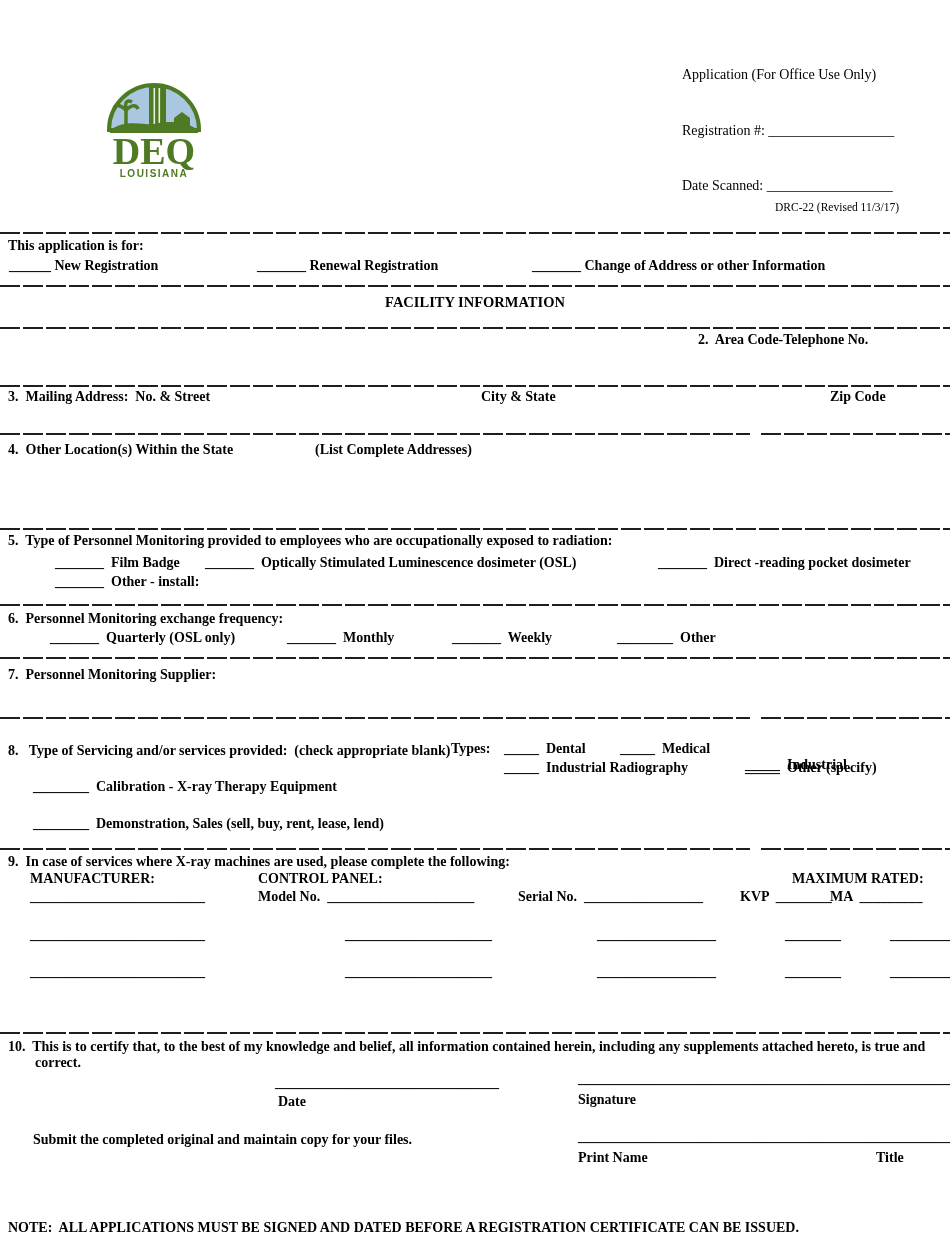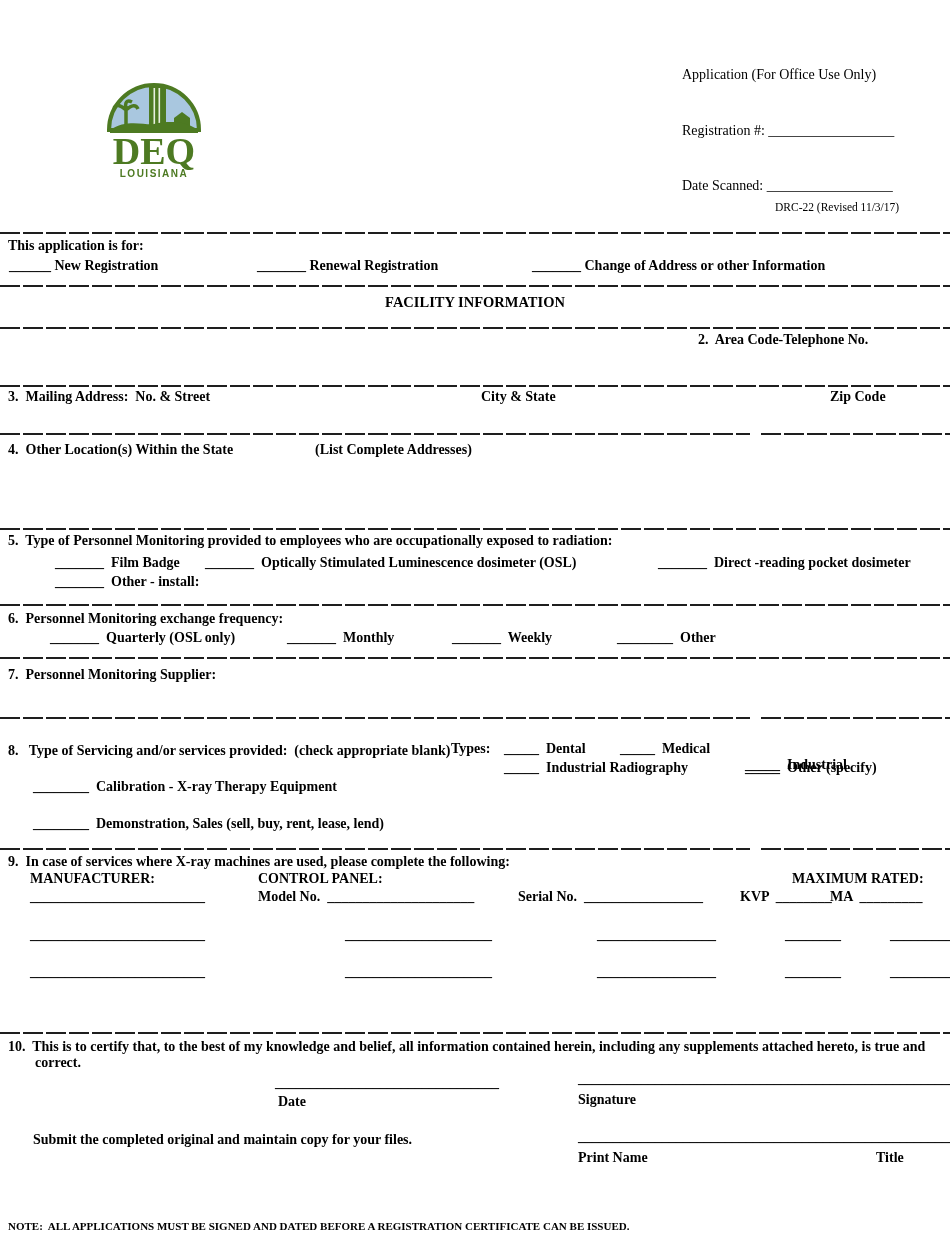--- a/index.html
+++ b/index.html
@@ -13,21 +13,21 @@
   .rule{position:absolute;height:2px;background:repeating-linear-gradient(90deg,#1e1e1e 0 20px,transparent 20px 23px);}
   .blank{letter-spacing:0;}
   .center{text-align:center;}
   .wrap{white-space:pre-wrap;}
   .ou-row{line-height:23.4px;}
   .hdr{line-height:22.6px;text-align:center;font-size:17px;}
   .f14{font-size:14px;}
   .f17{font-size:17px;}
   .f135{font-size:14px;}
   .f145{font-size:14.5px;}
-  .f155{font-size:11px;}
+  .f155{font-size:14px;}
   .f115{font-size:11.5px;}
 </style>
 </head>
 <body>
 
 <div class="page">
 
   <div class="abs" style="left:86px;top:52px;">
     <svg width="104" height="114" viewBox="0 0 104 114">
       <path d="M7 60 A45 45 0 0 1 97 60 Z" fill="#a9c7df" stroke="#4d7a22" stroke-width="4"></path>

